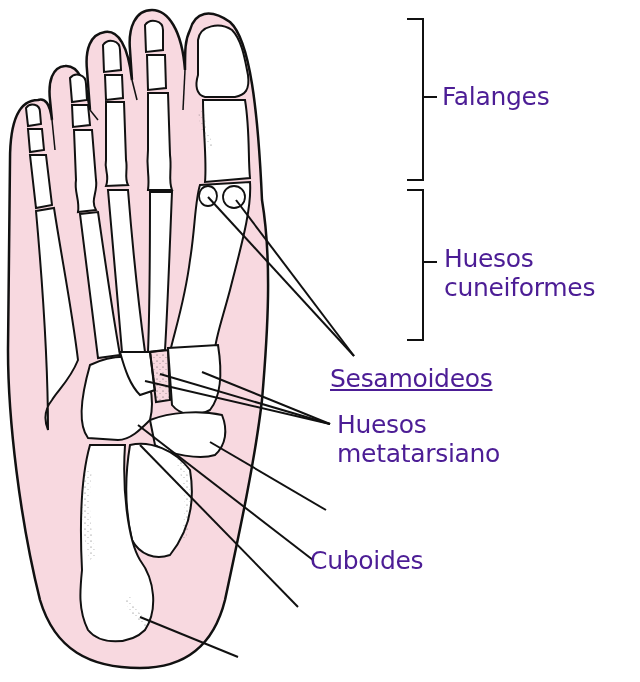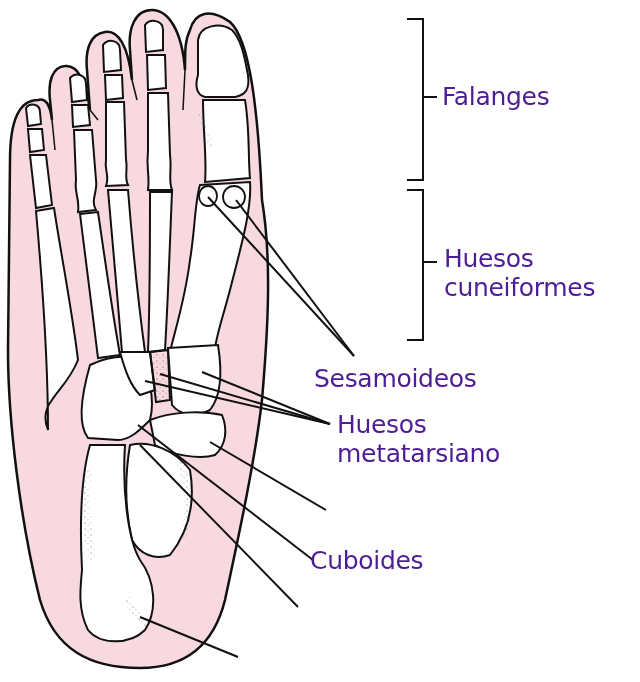--- a/index.html
+++ b/index.html
@@ -115,21 +115,21 @@
     </g>
   </svg>
 
   <div class="label" style="left:442px; top:82px;">Falanges</div>
 
   <div class="label" style="left:444px; top:244px;">
     <span class="line2">Huesos</span>
     <span class="line2">cuneiformes</span>
   </div>
 
-  <div class="label" style="left:314px; top:364px;">Sesamoideos</div>
+  <div class="label" style="left:330px; top:364px;text-decoration:underline;">Sesamoideos</div>
 
   <div class="label" style="left:337px; top:410px;">
     <span class="line2">Huesos</span>
     <span class="line2">metatarsiano</span>
   </div>
 
 
   <div class="label" style="left:310px; top:546px;">Cuboides</div>
 
 

